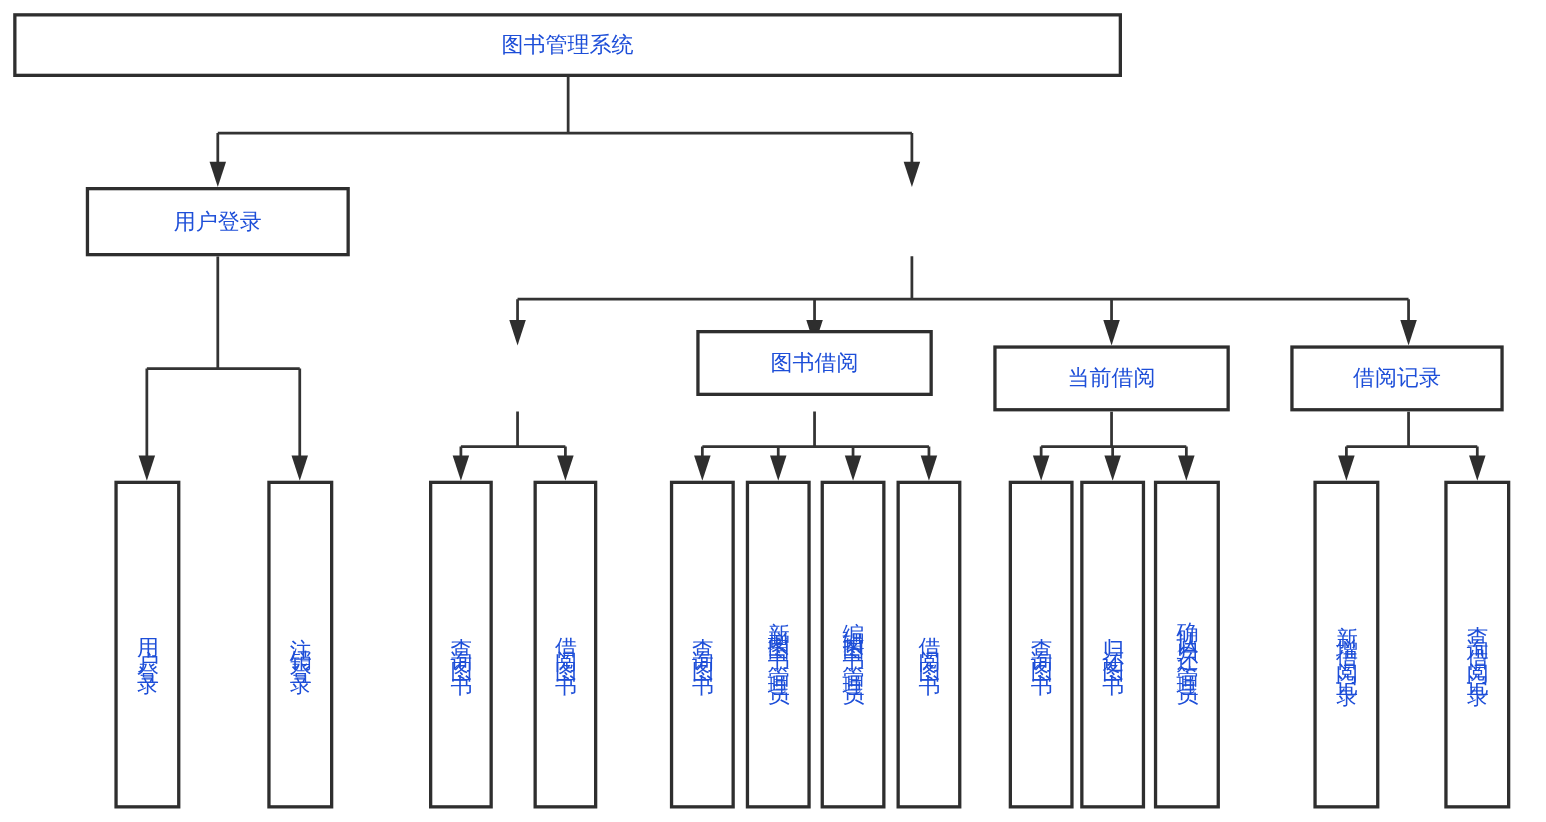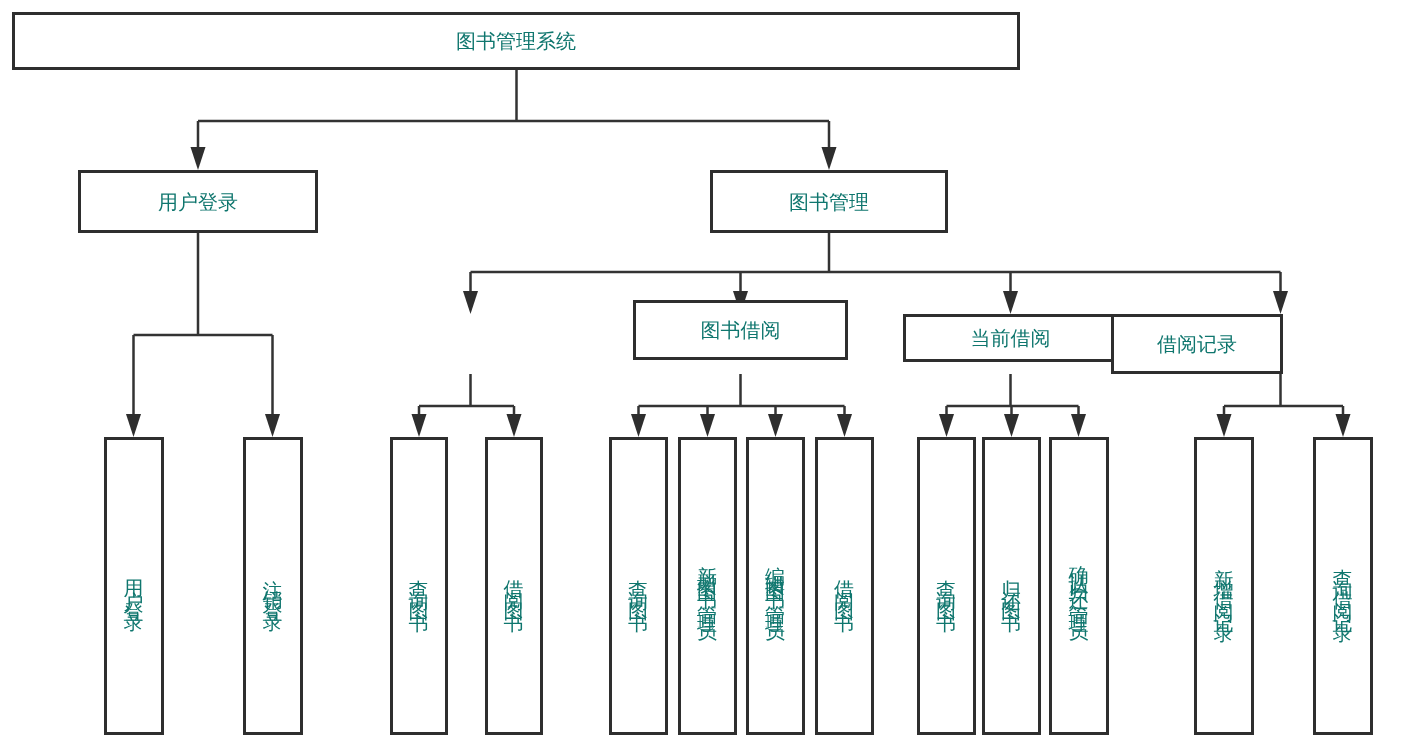--- a/index.html
+++ b/index.html
@@ -23,21 +23,21 @@
     z-index: 1;
   }
   .box {
     position: absolute;
     box-sizing: border-box;
     border: 3px solid #2e2e2e;
     background: #ffffff;
     display: flex;
     align-items: center;
     justify-content: center;
-    color: #0f766e;
+    color: #1d4ed8;
     font-size: 20px;
     line-height: 1;
     z-index: 2;
     white-space: nowrap;
   }
   .leaf {
     writing-mode: vertical-rl;
     letter-spacing: 11px;
     white-space: normal;
   }
@@ -95,25 +95,24 @@
       <polygon points="1011.5,437 1004,414 1019,414"></polygon>
       <polygon points="1078.5,437 1071,414 1086,414"></polygon>
       <polygon points="1224,437 1216.5,414 1231.5,414"></polygon>
       <polygon points="1343,437 1335.5,414 1350.5,414"></polygon>
     </g>
   </svg>
 
   <div class="box" style="left:12px; top:12px; width:1008px; height:58px;">图书管理系统</div>
 
   <div class="box" style="left:78px; top:170px; width:240px; height:63px;">用户登录</div>
-  <div class="box" style="left:710px; top:170px; width:238px; height:63px;">图书管理</div>
 
   <div class="box" style="left:633px; top:300px; width:215px; height:60px;">图书借阅</div>
-  <div class="box" style="left:903px; top:314px; width:215px; height:48px;">当前借阅</div>
-  <div class="box" style="left:1111px; top:314px; width:172px; height:60px;">借阅记录</div>
+  <div class="box" style="left:903px; top:314px; width:215px; height:60px;">当前借阅</div>
+  <div class="box" style="left:1173px; top:314px; width:194px; height:60px;">借阅记录</div>
 
   <div class="box leaf" style="left:104px; top:437px; width:60px; height:298px;">用户登录</div>
   <div class="box leaf" style="left:243px; top:437px; width:60px; height:298px;">注销登录</div>
 
   <div class="box leaf" style="left:390px; top:437px; width:58px; height:298px;">查询图书</div>
   <div class="box leaf" style="left:485px; top:437px; width:58px; height:298px;">借阅图书</div>
 
   <div class="box leaf" style="left:609px; top:437px; width:59px; height:298px;">查询图书</div>
   <div class="box leaf tight" style="left:678px; top:437px; width:59px; height:298px;">新增图书（管理员）</div>
   <div class="box leaf tight" style="left:746px; top:437px; width:59px; height:298px;">编辑图书（管理员）</div>

